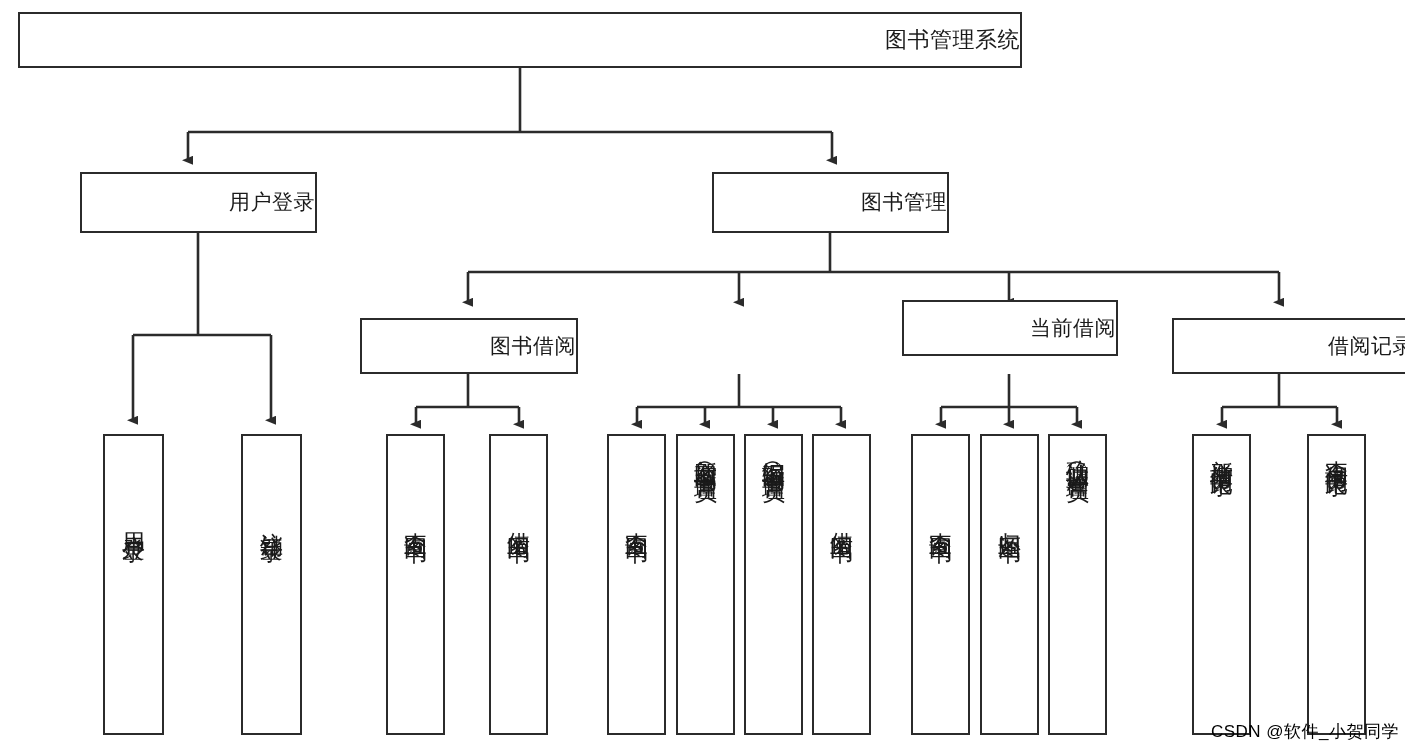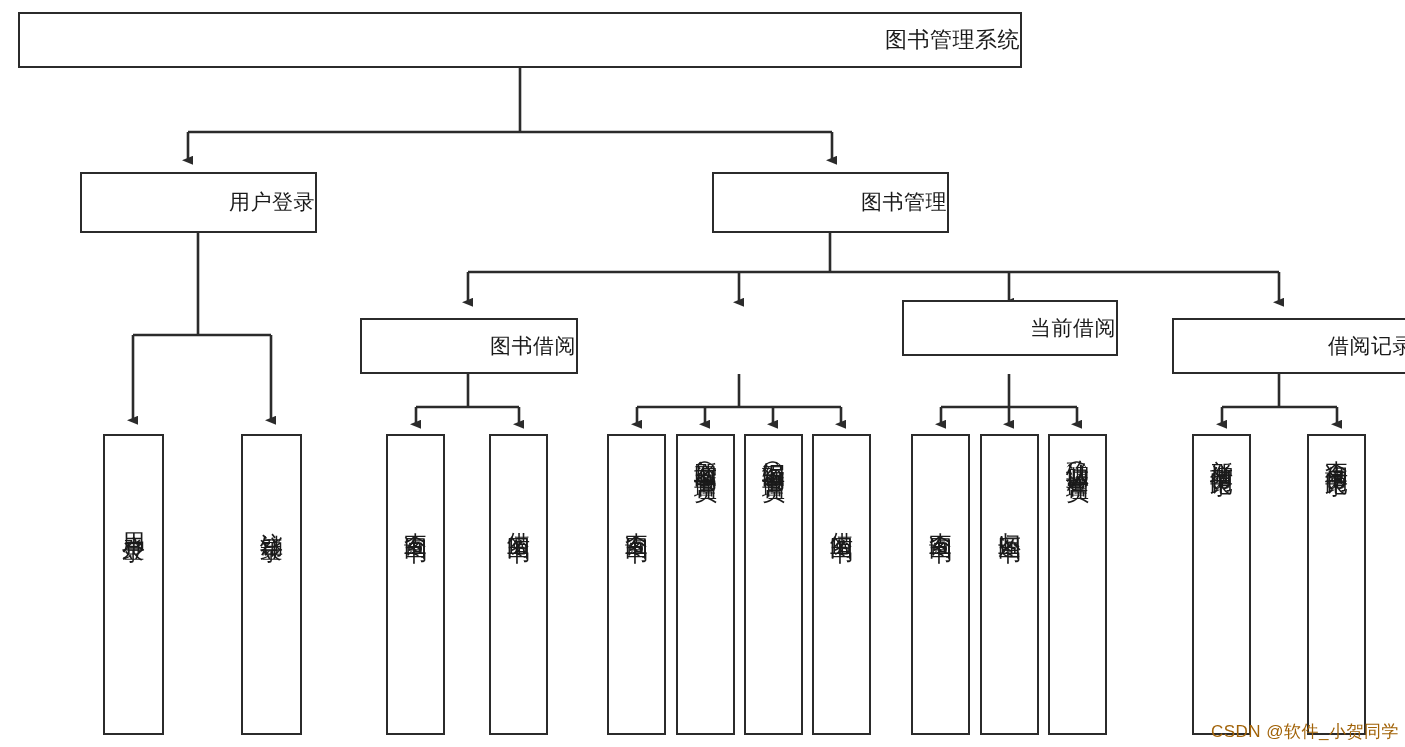--- a/index.html
+++ b/index.html
@@ -61,21 +61,21 @@
     letter-spacing: 3px;
     white-space: nowrap;
   }
   .v-node.mid .lbl { margin-top: 78px; }
   .v-node.tall .lbl { margin-top: 6px; }
   .watermark {
     position: absolute;
     right: 6px;
     bottom: 4px;
     font-size: 17px;
-    color: #a16207;
+    color: #000000;
     letter-spacing: 0.5px;
     white-space: nowrap;
   }
 </style>
 </head>
 <body>
 
 <div id="canvas">
 
   <svg class="wires" viewBox="0 0 1405 747">

